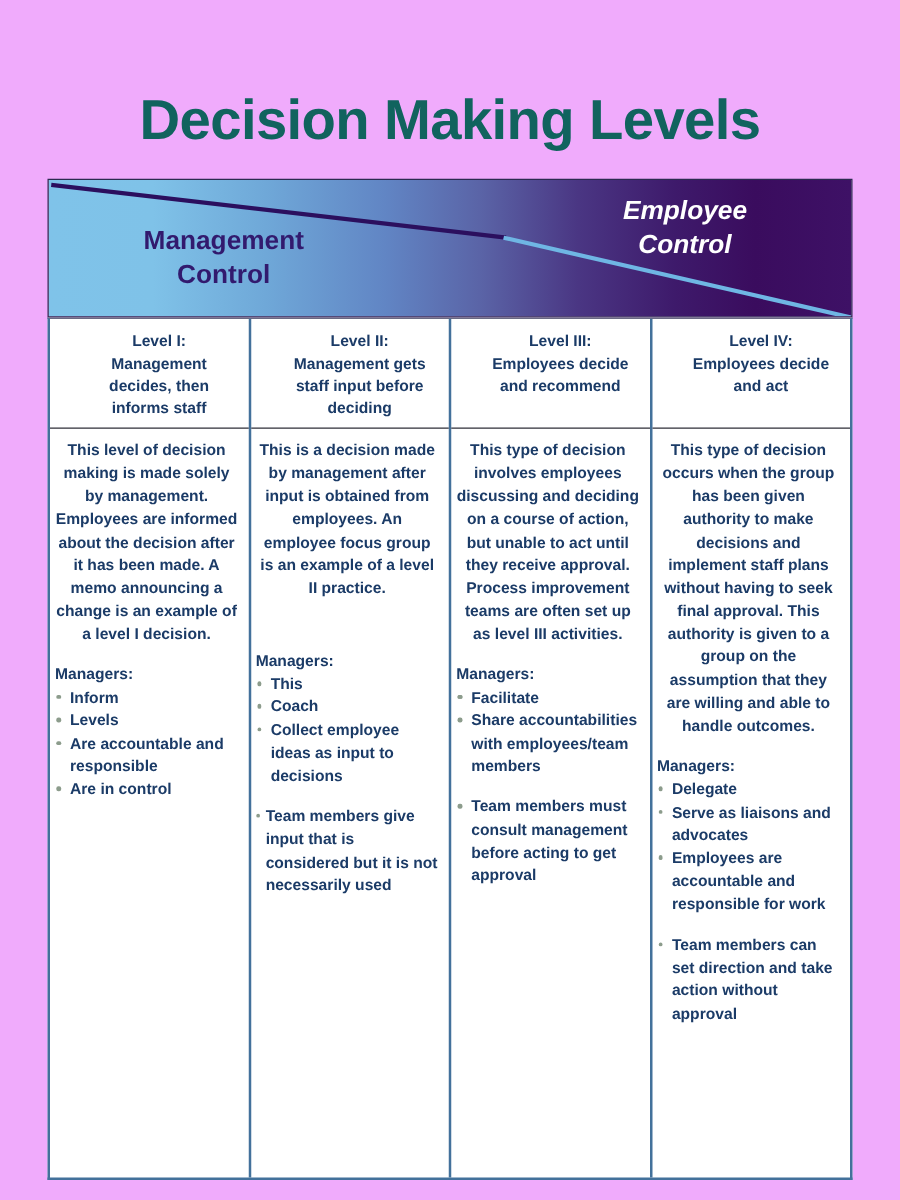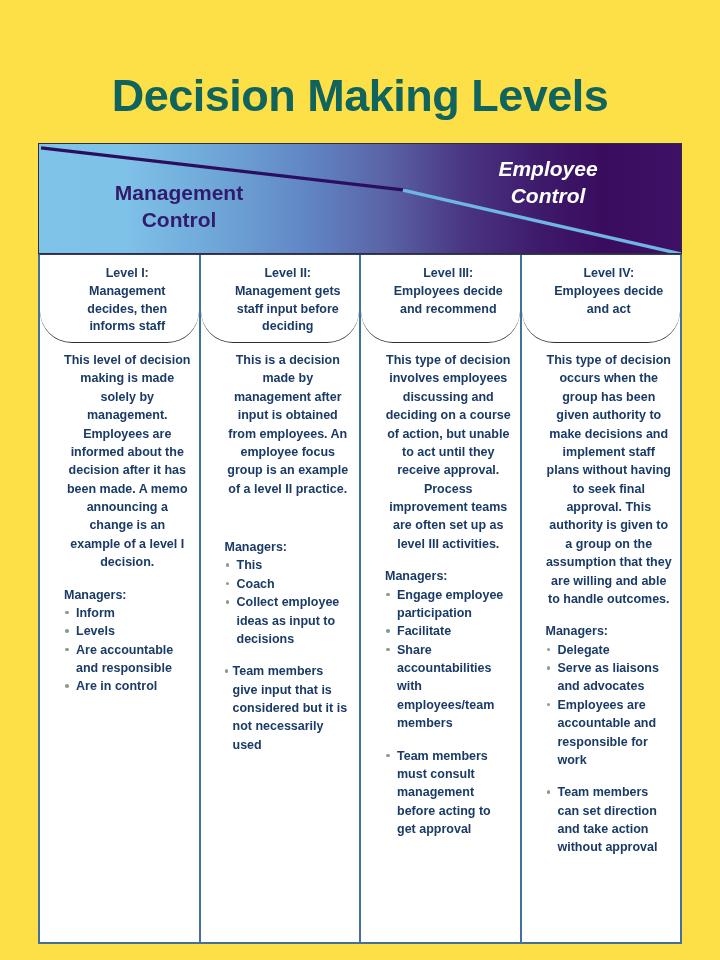--- a/index.html
+++ b/index.html
@@ -14,21 +14,21 @@
     -webkit-font-smoothing: antialiased;
     position: relative;
     overflow: hidden;
   }
 
   .slide {
     position: absolute;
     left: 0; top: 0;
     width: 720px;
     height: 960px;
-    background: #fde047;
+    background: #f0abfc;
   }
 
   
   .slide-title {
     position: absolute;
     left: 0;
     top: 72px;
     width: 720px;
     text-align: center;
     font-size: 45px;
@@ -116,26 +116,25 @@
     height: 88px;
     box-sizing: border-box;
     padding: 10px 6px 4px 22px;
     text-align: center;
     font-size: 12.5px;
     font-weight: bold;
     color: #1B3B67;
     line-height: 1.42;
     white-space: pre-line;
     border-bottom: 1.5px solid #2F2F38;
-    border-radius: 32px;
   }
 
   .col-body {
     flex: 1 1 auto;
-    padding: 8px 8px 6px 24px;
+    padding: 8px 8px 6px 4px;
     box-sizing: border-box;
     font-size: 12.5px;
     font-weight: bold;
     color: #1B3B67;
     line-height: 1.47;
   }
 
   .intro {
     text-align: center;
     white-space: pre-line;
@@ -236,21 +235,21 @@
 
     <div class="col">
       <div class="col-head">Level III:
 Employees decide
 and recommend</div>
       <div class="col-body">
         <p class="intro">This type of decision involves employees discussing and deciding on a course of action, but unable to act until they receive approval.  Process improvement teams are often set up as level III activities.</p>
         <div class="block">
           <div class="block-title">Managers:</div>
           <ul class="bullets">
-            <li><span class="dot"></span><span>Engage employee participation</span></li>
+            <li><span class="dot"></span></li>
             <li><span class="dot"></span><span>Facilitate</span></li>
             <li><span class="dot"></span><span>Share accountabilities with employees/team members</span></li>
           </ul>
         </div>
         <div class="block">
           <ul class="bullets">
             <li><span class="dot"></span><span>Team members must consult management before acting to get approval</span></li>
           </ul>
         </div>
       </div>

